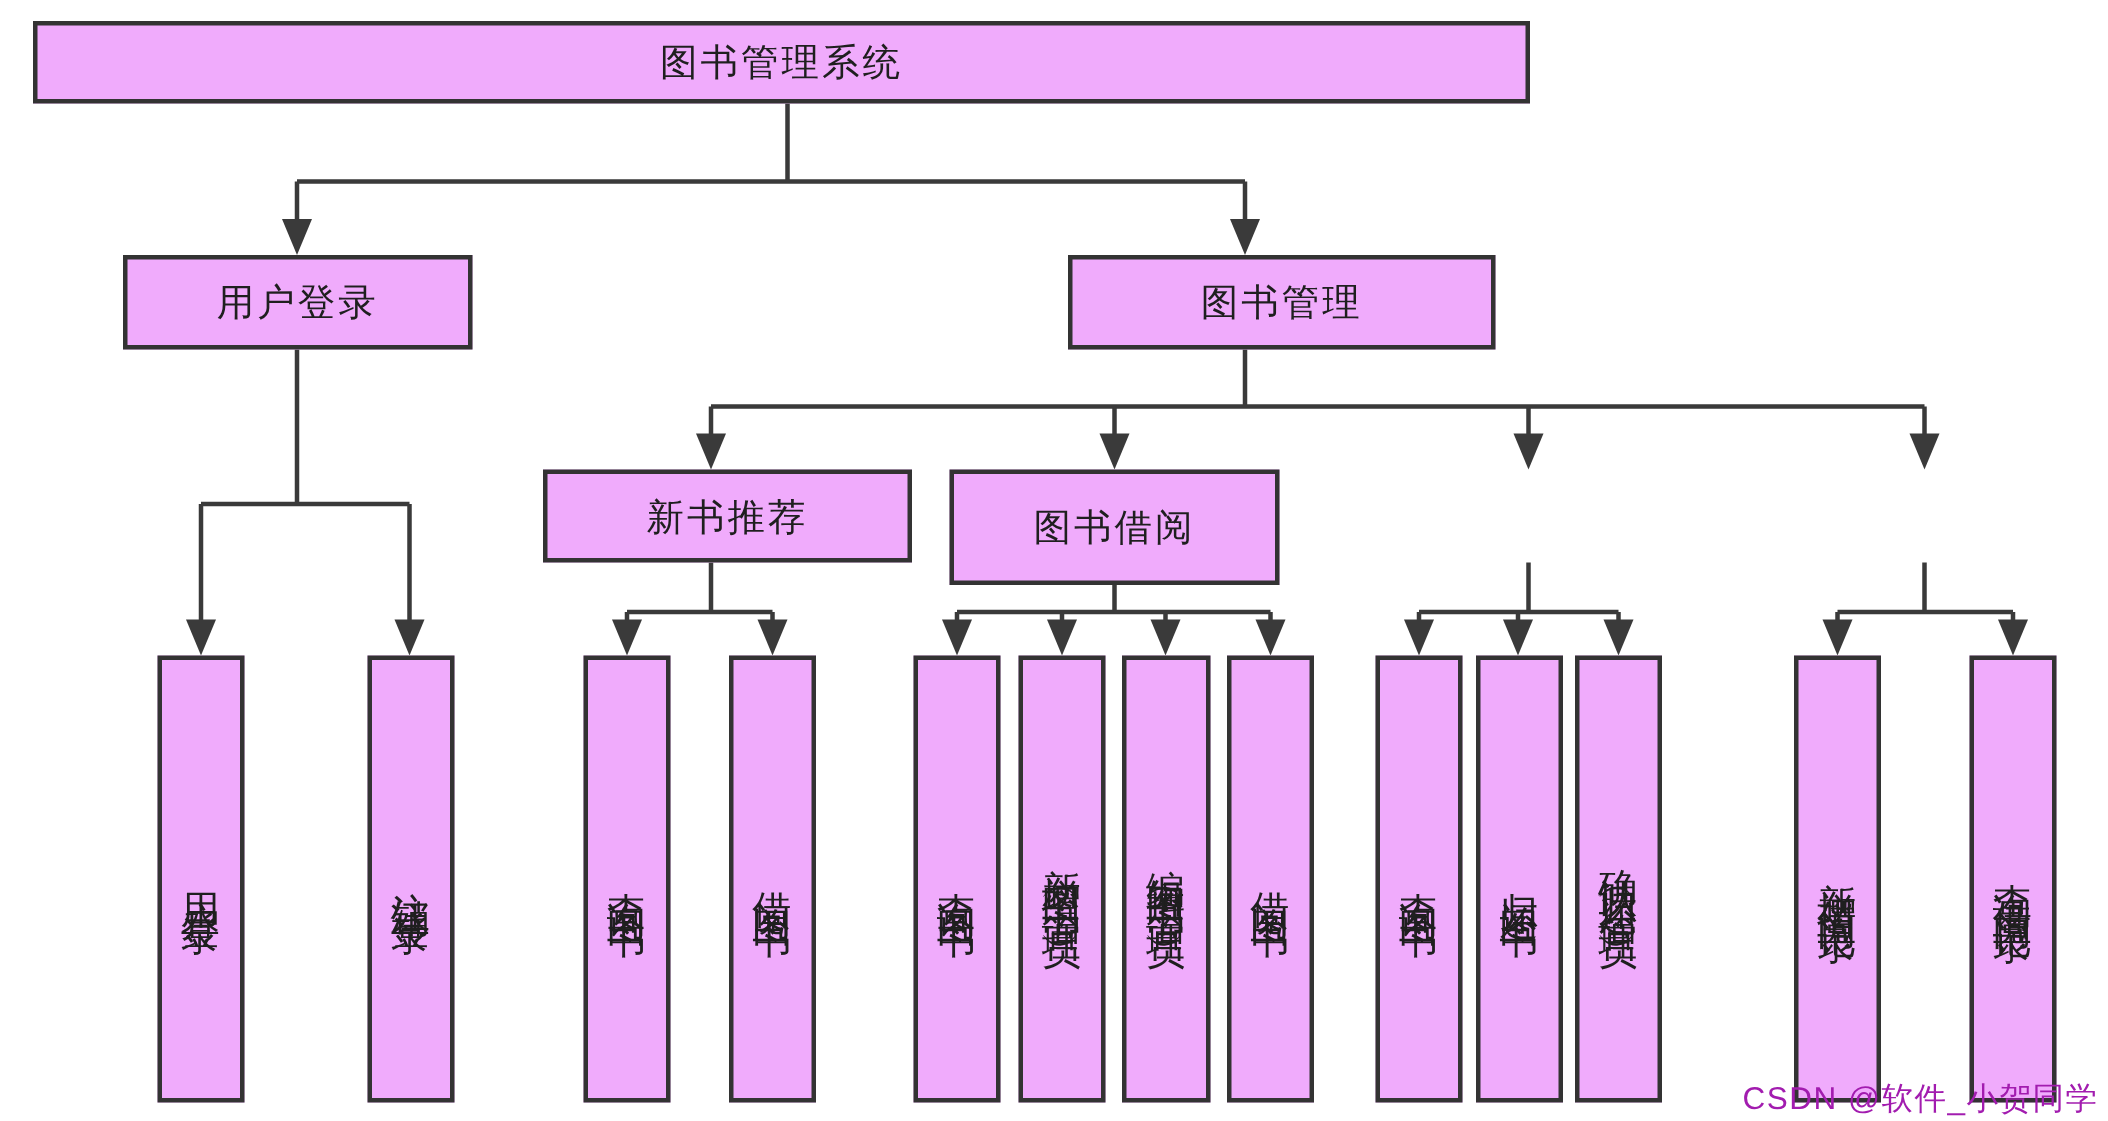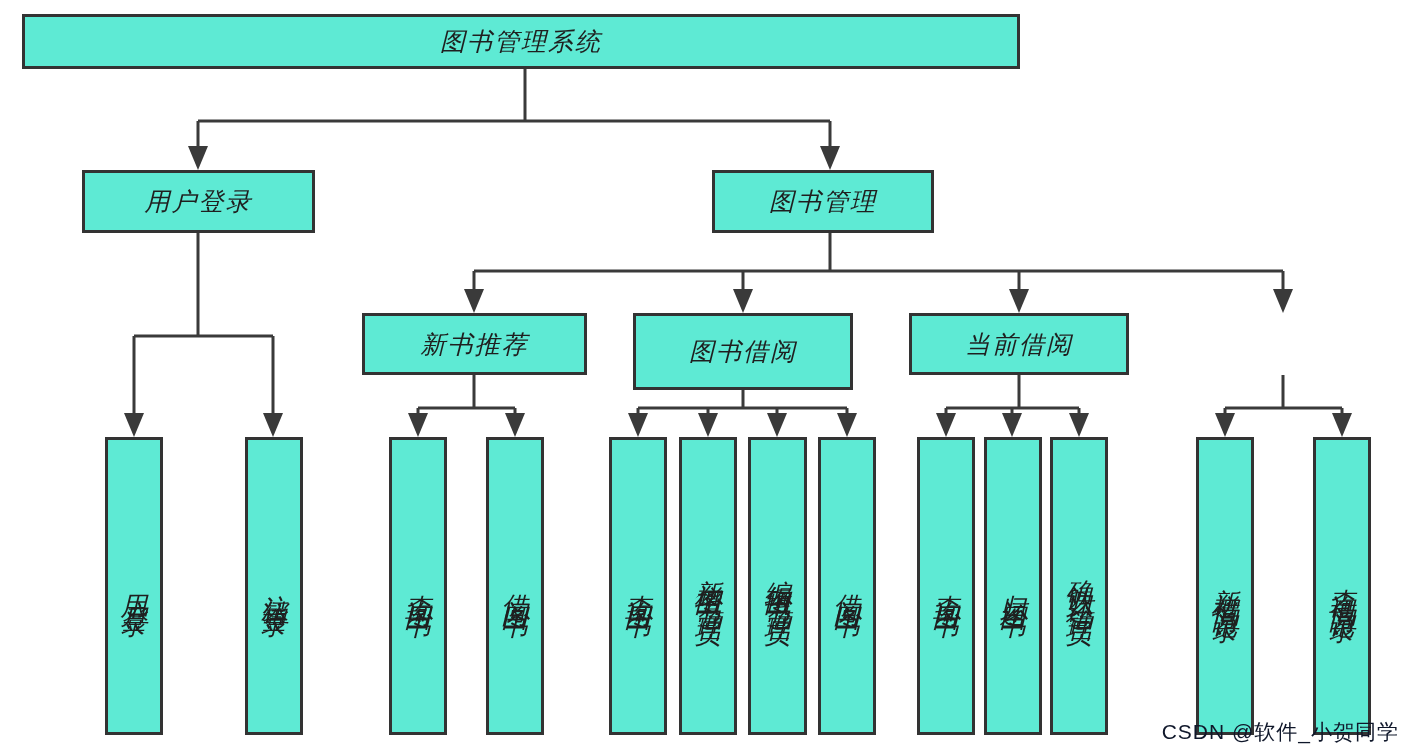--- a/index.html
+++ b/index.html
@@ -21,47 +21,46 @@
     position: absolute;
     left: 0;
     top: 0;
     width: 1405px;
     height: 747px;
     pointer-events: none;
   }
   .box {
     position: absolute;
     box-sizing: border-box;
-    background: #5eead4;
+    background: #f0abfc;
     border: 3px solid #333333;
     display: flex;
     align-items: center;
     justify-content: center;
     color: #1f1f1f;
-    font-style: italic;
   }
   .box.h span {
     font-size: 25px;
     letter-spacing: 2px;
     white-space: nowrap;
   }
   .box.v span {
     writing-mode: vertical-lr;
     font-size: 26px;
     line-height: 1;
     letter-spacing: 6px;
     white-space: nowrap;
   }
   .watermark {
     position: absolute;
     right: 6px;
     bottom: 1px;
     font-size: 21px;
     letter-spacing: 1px;
-    color: #0f172a;
+    color: #a21caf;
     z-index: 5;
     white-space: nowrap;
   }
 </style>
 </head>
 <body>
 
 <div class="canvas">
 
   <svg class="connectors" viewBox="0 0 1405 747" xmlns="http://www.w3.org/2000/svg">
@@ -104,32 +103,29 @@
     </g>
   </svg>
 
   <div class="box h" style="left:22px; top:14px; width:998px; height:55px;">
     <span>图书管理系统</span>
   </div>
 
   <div class="box h" style="left:82px; top:170px; width:233px; height:63px;">
     <span>用户登录</span>
   </div>
-  <div class="box h" style="left:712px; top:170px; width:222px; height:63px;">
+  <div class="box h" style="left:712px; top:170px; width:285px; height:63px;">
     <span>图书管理</span>
   </div>
 
-  <div class="box h" style="left:362px; top:313px; width:225px; height:62px;">
+  <div class="box h" style="left:362px; top:313px; width:246px; height:62px;">
     <span>新书推荐</span>
   </div>
   <div class="box h" style="left:633px; top:313px; width:220px; height:77px;">
     <span>图书借阅</span>
-  </div>
-  <div class="box h" style="left:909px; top:313px; width:220px; height:62px;">
-    <span>当前借阅</span>
   </div>
 
   <div class="box v" style="left:105px; top:437px; width:58px; height:298px;">
     <span>用户登录</span>
   </div>
   <div class="box v" style="left:245px; top:437px; width:58px; height:298px;">
     <span>注销登录</span>
   </div>
 
   <div class="box v" style="left:389px; top:437px; width:58px; height:298px;">

